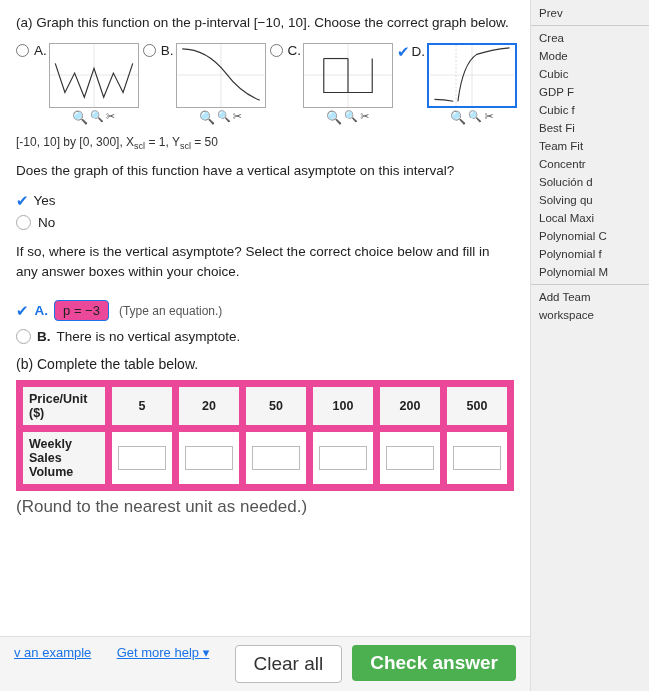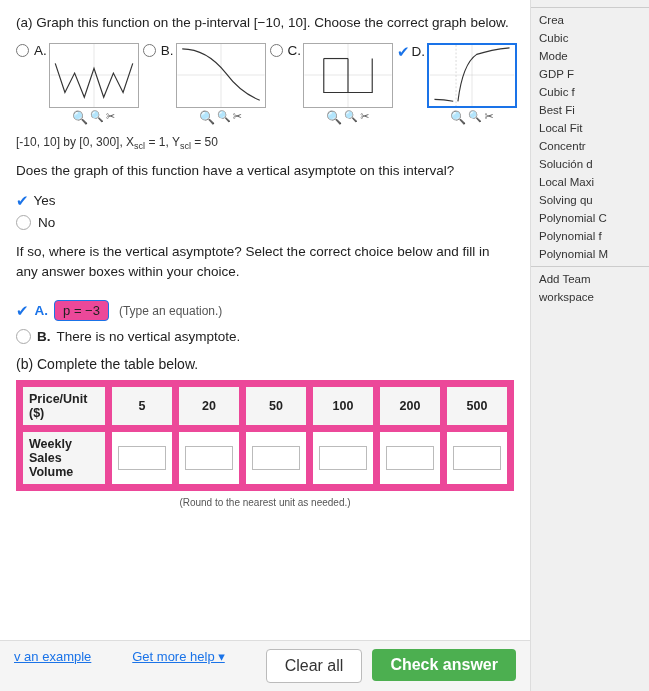--- a/index.html
+++ b/index.html
@@ -157,24 +157,23 @@
     }
     .table-input {
       width: 48px;
       height: 24px;
       border: 1px solid #bbb;
       text-align: center;
       font-size: 12px;
       background: #fff;
     }
     .round-note {
-      font-size: 10px;
+      font-size: 17px;
       color: #555;
       margin-bottom: 8px;
-      text-align: center;
     }
     .bottom-bar {
       display: flex;
       align-items: flex-start;
       background: #f5f5f5;
       border-top: 1px solid #ddd;
       padding: 8px 14px;
       gap: 10px;
       position: absolute;
       bottom: 0;
@@ -184,21 +183,21 @@
     .bottom-link {
       color: #1a73e8;
       font-size: 13px;
       cursor: pointer;
       text-decoration: underline;
       margin-right: auto;
     }
     .bottom-btn {
       padding: 7px 18px;
       border-radius: 4px;
-      font-size: 16px;
+      font-size: 19px;
       cursor: pointer;
       border: 1px solid #ccc;
       background: #fff;
     }
     .btn-clear {
       background: #fff;
       color: #333;
       border: 1px solid #bbb;
     }
     .btn-check {
@@ -395,32 +394,33 @@
     <div class="bottom-bar">
       <span class="bottom-link">v an example</span>
       <span class="bottom-link">Get more help ▾</span>
       <button class="bottom-btn btn-clear">Clear all</button>
       <button class="bottom-btn btn-check">Check answer</button>
     </div>
 
   </div>
 
   <div class="sidebar">
+    <div class="sidebar-item">Prev</div>
     <hr class="sidebar-divider">
     <div class="sidebar-item">Crea</div>
+    <div class="sidebar-item">Mode</div>
     <div class="sidebar-item">Cubic</div>
-    <div class="sidebar-item">Mode</div>
     <div class="sidebar-item">GDP F</div>
     <div class="sidebar-item">Cubic f</div>
     <div class="sidebar-item">Best Fi</div>
-    <div class="sidebar-item">Local Fit</div>
+    <div class="sidebar-item">Team Fit</div>
     <div class="sidebar-item">Concentr</div>
     <div class="sidebar-item">Solución d</div>
+    <div class="sidebar-item">Solving qu</div>
     <div class="sidebar-item">Local Maxi</div>
-    <div class="sidebar-item">Solving qu</div>
     <div class="sidebar-item">Polynomial C</div>
     <div class="sidebar-item">Polynomial f</div>
     <div class="sidebar-item">Polynomial M</div>
     <hr class="sidebar-divider">
     <div class="sidebar-item">Add Team</div>
     <div class="sidebar-item">workspace</div>
   </div>
 
 </div>
 

